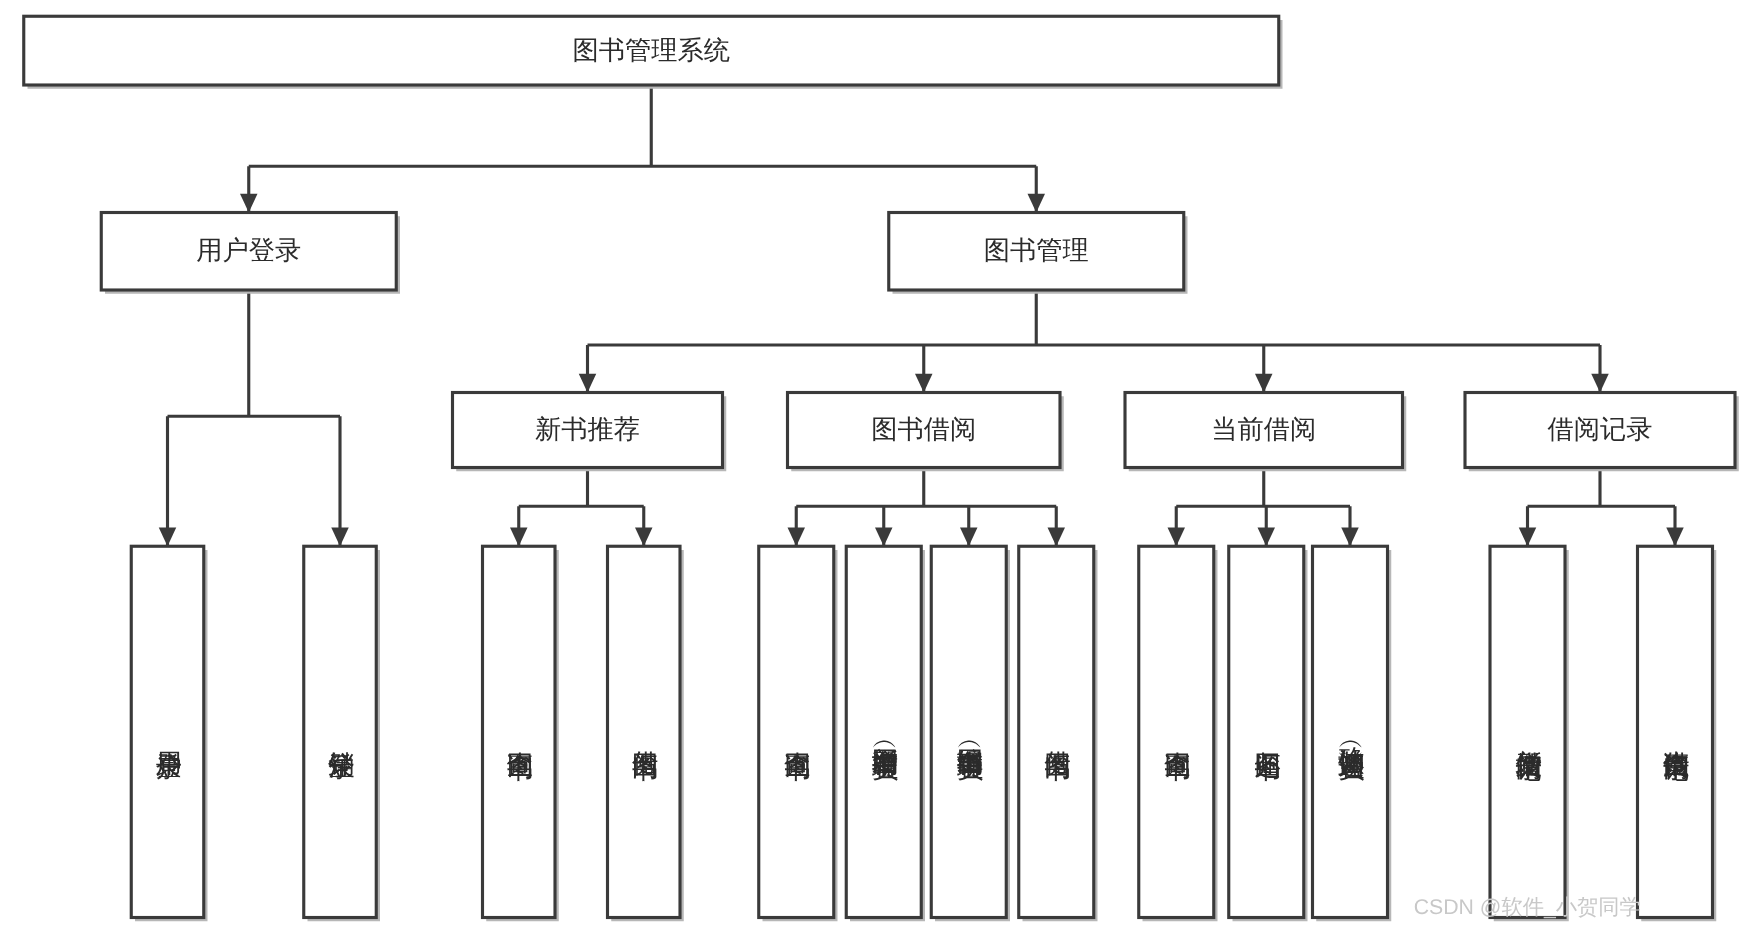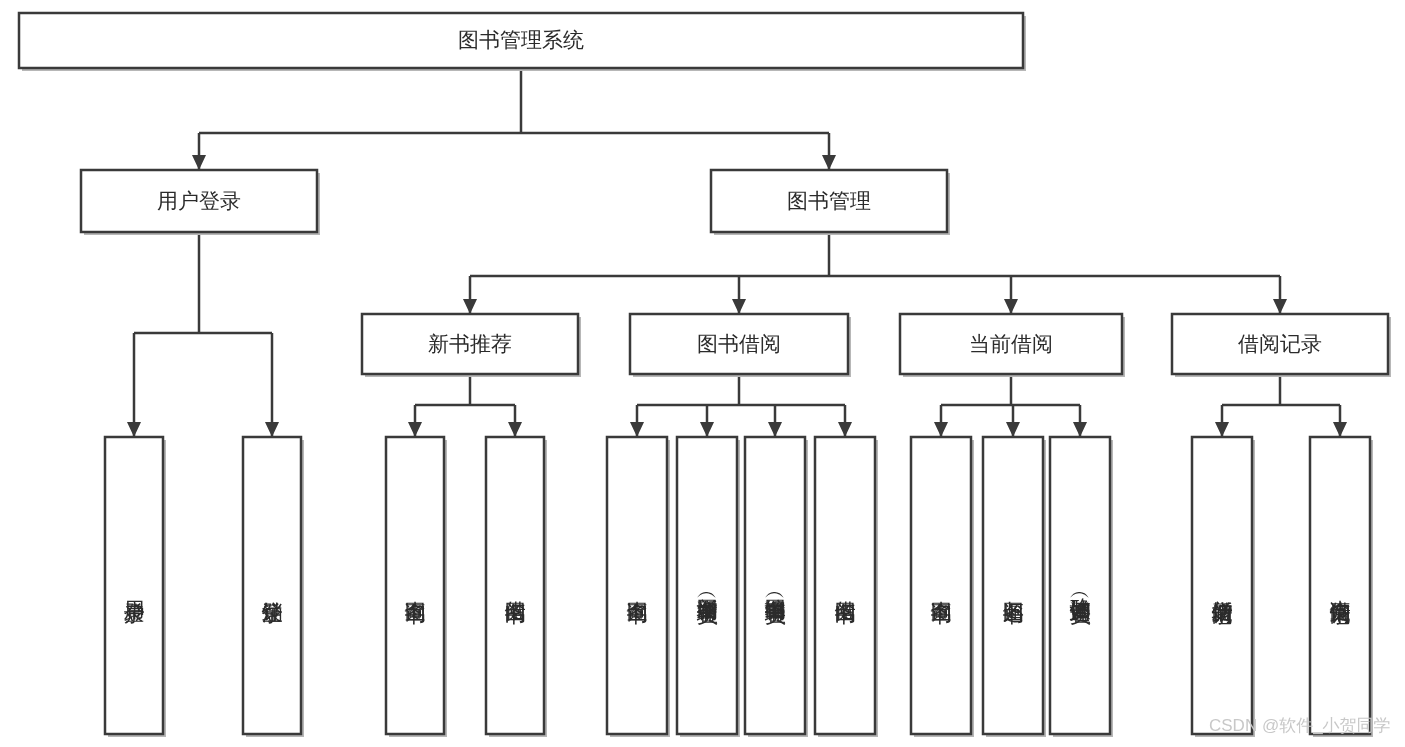--- a/index.html
+++ b/index.html
@@ -233,14 +233,14 @@
       <div class="node-label-v" style="left: 607px; top: 437px; width: 60px; height: 297px;">查询图书</div>
       <div class="node-label-v" style="left: 677px; top: 437px; width: 60px; height: 297px;">新增图书（管理员）</div>
       <div class="node-label-v" style="left: 745px; top: 437px; width: 60px; height: 297px;">编辑图书（管理员）</div>
       <div class="node-label-v" style="left: 815px; top: 437px; width: 60px; height: 297px;">借阅图书</div>
       <div class="node-label-v" style="left: 911px; top: 437px; width: 60px; height: 297px;">查询图书</div>
       <div class="node-label-v" style="left: 983px; top: 437px; width: 60px; height: 297px;">归还图书</div>
       <div class="node-label-v" style="left: 1050px; top: 437px; width: 60px; height: 297px;">确认归还（管理员）</div>
       <div class="node-label-v" style="left: 1192px; top: 437px; width: 60px; height: 297px;">新增借阅记录</div>
       <div class="node-label-v" style="left: 1310px; top: 437px; width: 60px; height: 297px;">查询借阅记录</div>
     </div>
-  <div class="watermark" style="left: 1209px; top: 714px; text-align: right;">CSDN @软件_小贺同学</div>
+  <div class="watermark" style="left: 1131px; top: 714px; text-align: right;">CSDN @软件_小贺同学</div>
 </div>
 
 </body></html>

